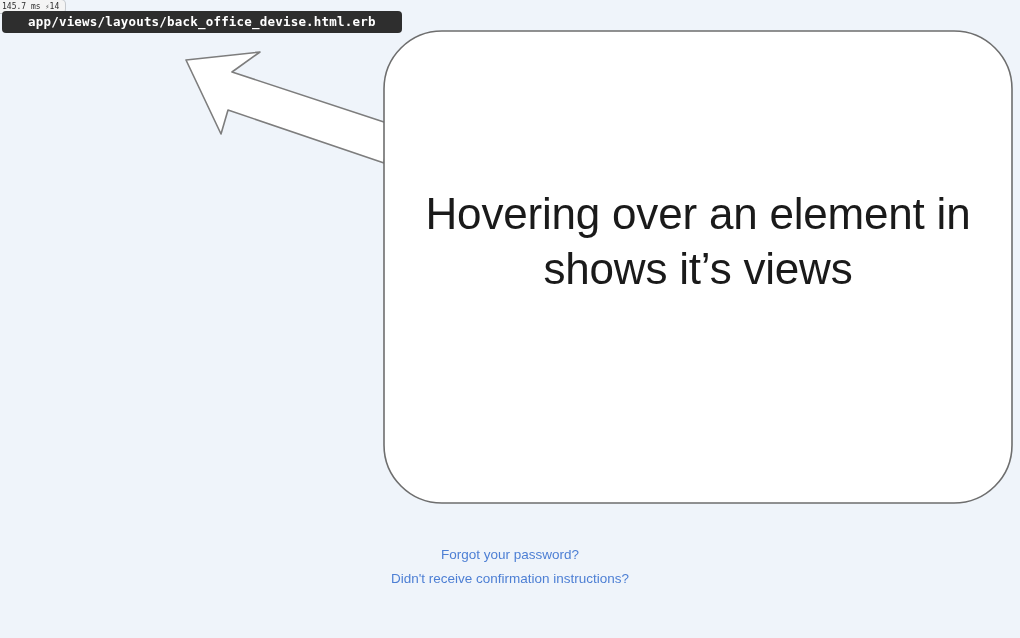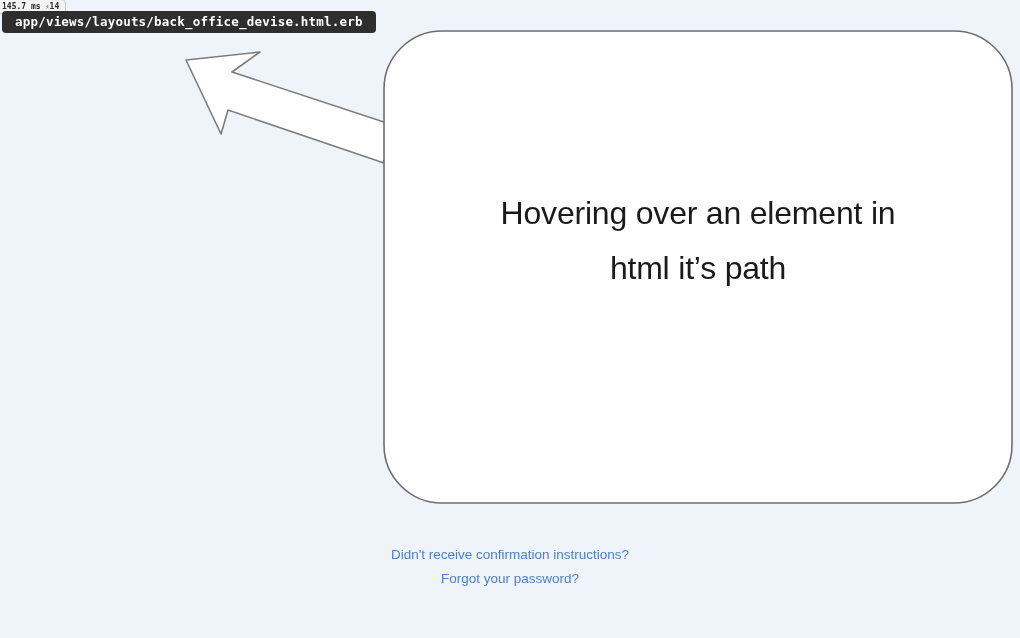--- a/index.html
+++ b/index.html
@@ -30,33 +30,32 @@
     background: #f4f4f4;
     color: #2b2b2b;
     border-top-right-radius: 4px;
     border-bottom-right-radius: 4px;
     font-family: "DejaVu Sans Mono", monospace;
     font-size: 8px;
     line-height: 13px;
     white-space: nowrap;
     letter-spacing: 0px;
     box-shadow: 0 0 0 1px rgba(0,0,0,0.18);
-    font-weight: bold;
   }
   #timing-badge .bolt {
     color: #3a3a3a;
     font-size: 7px;
   }
 
   #path-badge {
     position: absolute;
     left: 2px;
     top: 11px;
     height: 22px;
-    padding: 0 13px;
+    padding: 0 26px;
     background: #2e2e2e;
     color: #ffffff;
     border-radius: 4px;
     font-family: "DejaVu Sans Mono", monospace;
     font-size: 12.5px;
     font-weight: bold;
     line-height: 22px;
     white-space: nowrap;
     letter-spacing: 0.2px;
   }
@@ -71,21 +70,21 @@
   }
 
   #bubble-text {
     position: absolute;
     left: 398px;
     top: 186px;
     width: 600px;
     text-align: center;
     color: #1a1a1a;
     font-family: "Liberation Sans", sans-serif;
-    font-size: 32px;
+    font-size: 44px;
     line-height: 55px;
     font-weight: 400;
     letter-spacing: -0.2px;
   }
   #bubble-text .line {
     display: block;
     white-space: nowrap;
   }
 
   
@@ -122,21 +121,21 @@
 
   <svg id="callout-svg" viewBox="0 0 1020 638">
 
     <polygon points="186,60 260,52 232,72 390,124 384,163 228,110 221,134" fill="#ffffff" stroke="#7d7d7d" stroke-width="1.6" stroke-linejoin="round"></polygon>
 
     <rect x="384" y="31" width="628" height="472" rx="58" ry="58" fill="#ffffff" stroke="#6e6e6e" stroke-width="1.6"></rect>
   </svg>
 
   <div id="bubble-text">
     <span class="line">Hovering over an element in</span>
-    <span class="line">html it’s path</span>
+    <span class="line">shows it’s views</span>
   </div>
 
   <div id="devise-links">
+    <a class="devise-link">Forgot your password?</a>
     <a class="devise-link">Didn't receive confirmation instructions?</a>
-    <a class="devise-link">Forgot your password?</a>
   </div>
 
 </div>
 
 </body></html>

